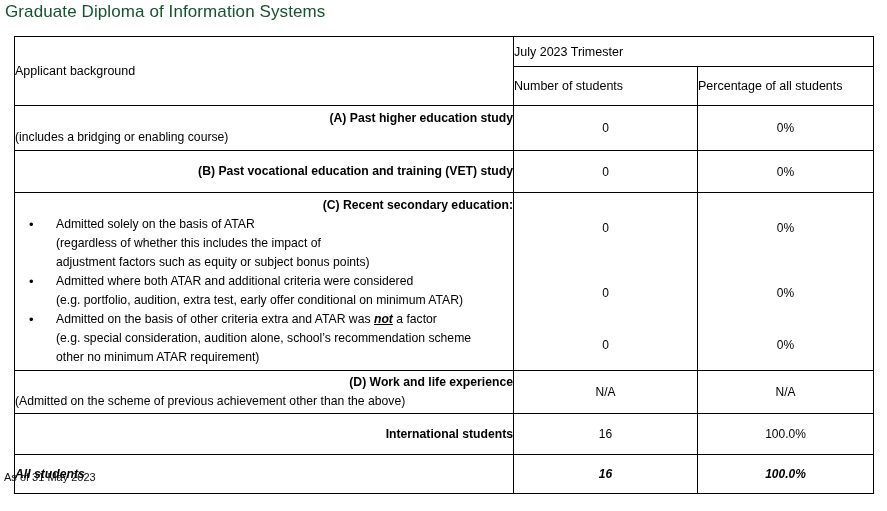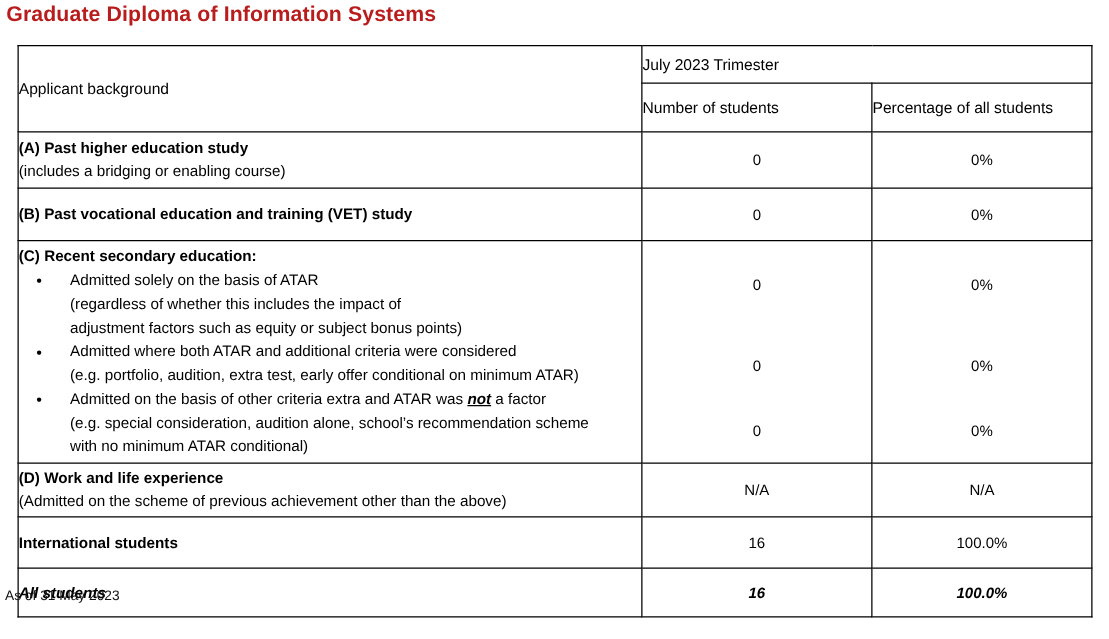--- a/index.html
+++ b/index.html
@@ -14,23 +14,23 @@
     color: #000000;
     position: relative;
     overflow: hidden;
   }
 
   .page-title {
     position: absolute;
     left: 5px;
     top: 2px;
     font-size: 17px;
-    font-weight: 700;
+    font-weight: 400;
     letter-spacing: 0.1px;
-    color: #b91c1c;
+    color: #14532d;
     white-space: nowrap;
   }
 
   .table-wrap {
     position: absolute;
     left: 14px;
     top: 36px;
     width: 859px;
   }
 
@@ -63,21 +63,21 @@
   .hd-sub      { height: 38px; }
 
   .bg-cell {
     padding: 5px 0 5px 9px;
     vertical-align: top;
     line-height: 1.55;
     font-size: 12.2px;
   }
   .bg-cell.mid { vertical-align: middle; padding-top: 0; padding-bottom: 0; }
 
-  .lbl-bold { font-weight: bold; }
+  .lbl-bold { font-weight: bold; text-align: right; }
   .lbl-bold-italic { font-weight: bold; font-style: italic; }
   .lbl-plain { font-weight: normal; }
 
   .val-cell {
     text-align: center;
     font-size: 12px;
   }
   .val-cell.strong { font-weight: bold; font-style: italic; }
 
   
@@ -186,21 +186,21 @@
             </li>
             <li>
               <span class="bullet">•</span>
               <div>Admitted where both ATAR and additional criteria were considered</div>
               <div>(e.g. portfolio, audition, extra test, early offer conditional on minimum ATAR)</div>
             </li>
             <li>
               <span class="bullet">•</span>
               <div><span>Admitted on the basis of other criteria extra and ATAR was </span><span class="notemph">not</span><span> a factor</span></div>
               <div>(e.g. special consideration, audition alone, school’s recommendation scheme</div>
-              <div>with no minimum ATAR conditional)</div>
+              <div>other no minimum ATAR requirement)</div>
             </li>
           </ul>
         </td>
         <td class="val-cell">
           <div class="stack">
             <span class="s1">0</span>
             <span class="s2">0</span>
             <span class="s3">0</span>
           </div>
         </td>

